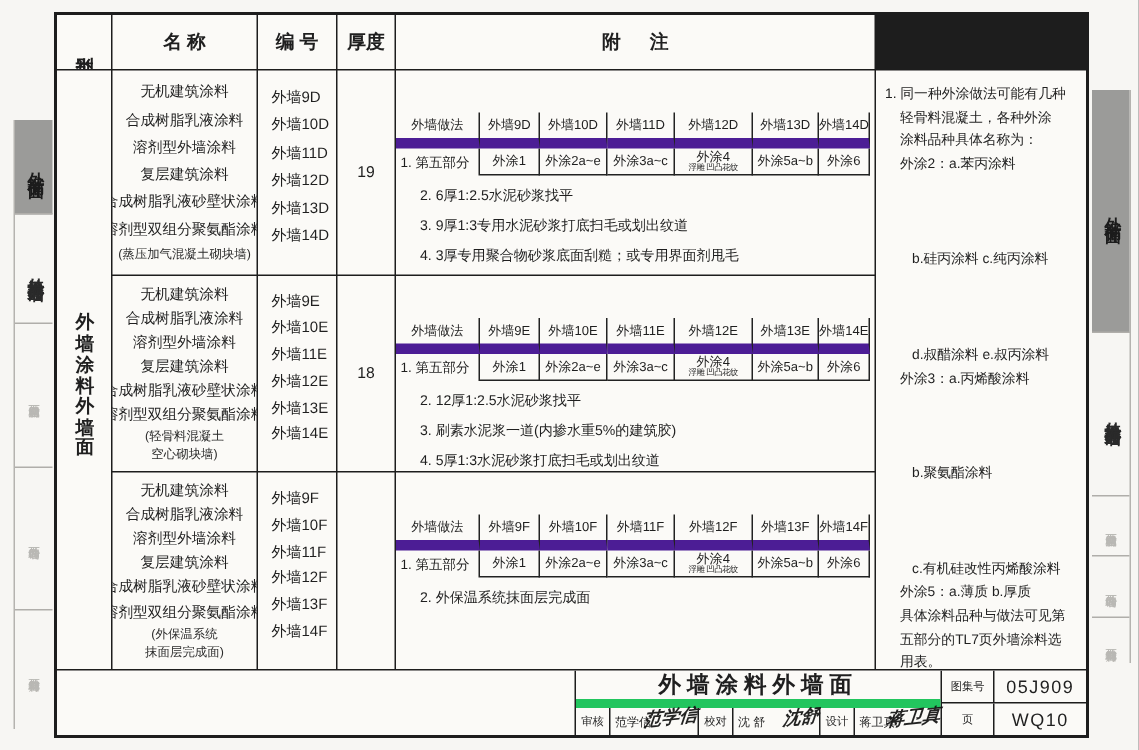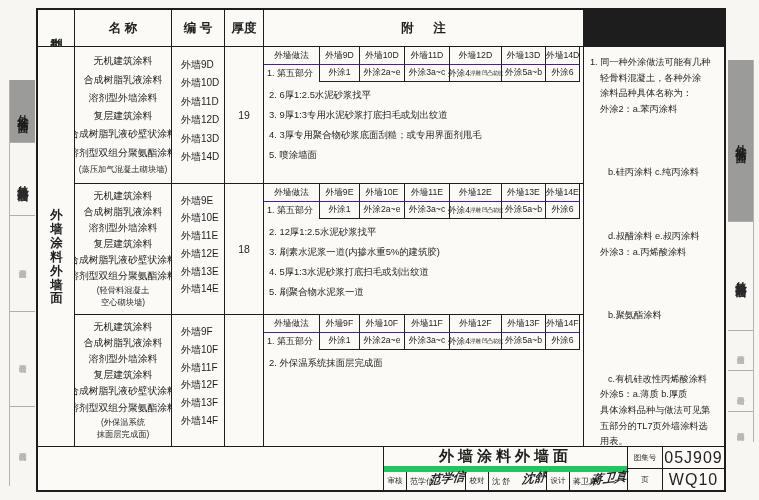--- a/index.html
+++ b/index.html
@@ -28,46 +28,46 @@
   .catcell{grid-column:1;grid-row:2 / 5;display:flex;align-items:center;justify-content:center;}
   .catcell span{writing-mode:vertical-rl;text-orientation:upright;font-weight:bold;font-size:12.5px;letter-spacing:14px;}
   .namecell{display:flex;flex-direction:column;justify-content:space-evenly;align-items:center;padding:3px 2px;}
   .namecell .nm{font-size:9.8px;white-space:nowrap;}
   .namecell .sub{font-size:8.3px;color:#2b2b2b;line-height:1.15;}
   .codecell{display:flex;flex-direction:column;justify-content:space-evenly;padding:6px 0 14px 9px;}
   .codecell .cd{font-size:10px;white-space:nowrap;}
   .thickcell{display:flex;align-items:center;justify-content:center;font-size:10.5px;}
   .methodcell{padding:0;}
   .mini{display:grid;grid-template-columns:56px 40px 45px 45px 52px 44px 34px;}
-  .mh{border-right:1px solid #222;border-bottom:1px solid #4c1d95;font-size:8.7px;text-align:center;padding:3px 0 2px;white-space:nowrap;}
+  .mh{border-right:1px solid #222;border-bottom:7px solid #4c1d95;font-size:8.7px;text-align:center;padding:3px 0 2px;white-space:nowrap;margin-top:28px;}
   .mr{border-right:1px solid #222;border-bottom:1px solid #222;font-size:8.7px;text-align:center;padding:2px 0;white-space:nowrap;display:flex;align-items:center;justify-content:center;}
   .mr.rlabel{border-bottom:none;border-left:none;justify-content:flex-start;padding-left:3px;font-size:9px;}
-  .mr.c4{flex-direction:row;line-height:1;padding:1px 0;}
+  .mr.c4{flex-direction:column;line-height:1;padding:1px 0;}
   .c4n{font-size:5.6px;letter-spacing:-0.3px;margin-top:1px;}
-  .mline{font-size:9.4px;margin:7px 0 0 5px;white-space:nowrap;}
+  .mline{font-size:9.4px;margin:7px 0 0 16px;white-space:nowrap;}
   .notescell{grid-column:6;grid-row:2 / 5;padding:8px 4px 0 6px;}
   .nl{font-size:9.2px;line-height:15.6px;white-space:nowrap;}
   .nl.ind1{padding-left:10px;}
   .nl.ind2{padding-left:18px;margin-top:48px;}
   
   .band{grid-column:1 / -1;display:flex;}
   .band .spacer{width:345px;border-right:1px solid #1d1d1d;}
   .tb-mid{width:244px;border-right:1px solid #1d1d1d;display:flex;flex-direction:column;box-sizing:border-box;}
   .tb-title{flex:1;display:flex;align-items:center;justify-content:center;font-size:15px;font-weight:bold;letter-spacing:4px;}
   .sigrow{height:19px;border-top:6px solid #22c55e;display:flex;align-items:stretch;}
   .sg{display:flex;position:relative;flex:1;}
   .sg .lab{width:22px;border-right:1px solid #1d1d1d;font-size:7.5px;display:flex;align-items:center;justify-content:center;border-left:1px solid #1d1d1d;}
   .sg:first-child .lab{border-left:none;}
   .sg .nm{flex:1;font-size:8px;display:flex;align-items:center;padding-left:3px;white-space:nowrap;}
   .scrawl{position:absolute;right:0;top:-2px;font-family:"DejaVu Serif",serif;font-style:italic;font-weight:bold;font-size:12px;color:#111;transform:rotate(-6deg) skewX(-12deg);white-space:nowrap;opacity:.92;}
   .tb-right{flex:1;display:flex;flex-direction:column;}
   .tb-right .rw{flex:1;display:flex;}
   .tb-right .rw:first-child{border-bottom:1px solid #1d1d1d;}
   .tb-right .rlab{width:34px;border-right:1px solid #1d1d1d;font-size:7.5px;display:flex;align-items:center;justify-content:center;}
-  .tb-right .rval{flex:1;display:flex;align-items:center;justify-content:center;font-size:16px;letter-spacing:1px;}
+  .tb-right .rval{flex:1;display:flex;align-items:center;justify-content:center;font-size:12px;letter-spacing:1px;}
 </style>
 </head>
 <body>
 
 <div class="page">
 
   <div class="tabstrip left">
     <div class="tab dark" style="height:62px;">
         <span>外墙饰面</span>
       </div>

